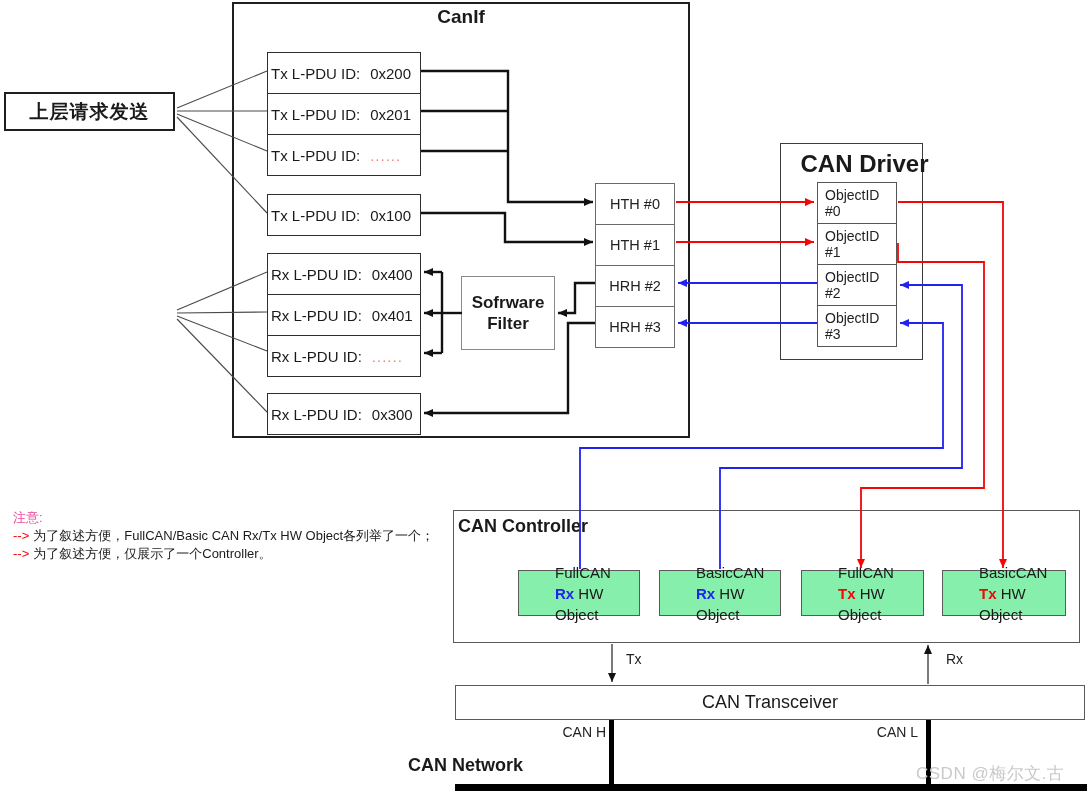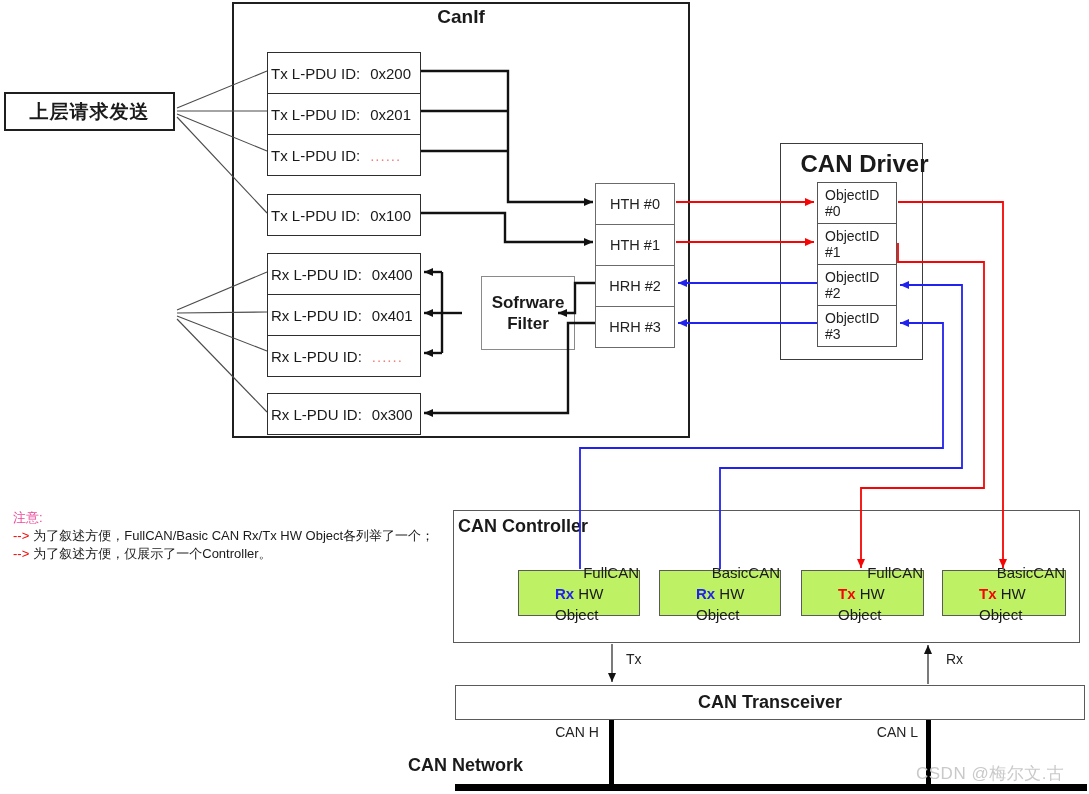--- a/index.html
+++ b/index.html
@@ -5,43 +5,43 @@
   html,body{margin:0;padding:0;background:#fff;overflow:hidden;}
   #canvas{position:relative;width:1089px;height:794px;background:#fff;
           font-family:"Liberation Sans","DejaVu Sans",sans-serif;color:#1a1a1a;}
   .abs{position:absolute;box-sizing:border-box;}
   .box{position:absolute;box-sizing:border-box;background:#fff;}
   .bold{font-weight:bold;}
   
   .canif{border:2px solid #1f1f1f;}
   .driver{border:1.5px solid #3c3c3c;}
   .controller{border:1.5px solid #5a5a5a;}
-  .transceiver{border:1.5px solid #5a5a5a;display:flex;align-items:center;justify-content:center;font-size:18px;font-weight:bold;}
+  .transceiver{border:1.5px solid #5a5a5a;display:flex;align-items:center;justify-content:center;font-size:18px;font-weight:normal;}
   
   .cnlabel{border:2px solid #1f1f1f;display:flex;align-items:center;justify-content:center;
            font-size:19px;font-weight:bold;letter-spacing:1px;}
   
   .stack{border:1.2px solid #2e2e2e;}
   .pdurow{height:40px;display:flex;align-items:center;padding-left:3px;font-size:15px;border-top:1.2px solid #2e2e2e;}
   .pdurow:first-child{border-top:none;}
   .pdurow .val{margin-left:10px;}
   .val.dots{color:#f08078;letter-spacing:1px;}
   
   .hstack{border:1.3px solid #6b6b6b;}
   .hrow{height:40px;display:flex;align-items:center;justify-content:center;font-size:14.5px;border-top:1.3px solid #6b6b6b;color:#222;}
   .hrow:first-child{border-top:none;}
   .ostack{border:1.3px solid #555;}
   .orow{height:40px;display:flex;align-items:center;padding-left:7px;font-size:14px;border-top:1.3px solid #555;color:#222;}
   .orow:first-child{border-top:none;}
   
   .filter{border:1.3px solid #8a8a8a;display:flex;flex-direction:column;align-items:center;justify-content:center;
-          font-size:17px;font-weight:bold;line-height:1.25;margin-left:20px;}
-  
-  .hwbox{border:1.3px solid #5a5a5a;display:flex;flex-direction:column;align-items:flex-end;justify-content:center;
-         font-size:15px;line-height:1.4;background:#bef264;padding-left:36px;}
+          font-size:17px;font-weight:bold;line-height:1.25;}
+  
+  .hwbox{border:1.3px solid #5a5a5a;display:flex;flex-direction:column;align-items:flex-start;justify-content:center;
+         font-size:15px;line-height:1.4;background:#86efac;padding-left:36px;}
   .dir-rx{color:#2222ee;font-weight:bold;}
   .dir-tx{color:#f50505;font-weight:bold;}
   
   .title-center{text-align:center;font-weight:bold;}
   
   .note{font-size:13px;line-height:18px;}
   .note .red{color:#ec4899;}
   .note .arrow{color:#f50505;margin-right:4px;}
   
   .smalllabel{font-size:14px;color:#222;}
@@ -152,21 +152,21 @@
     <div><span class="dir-tx">Tx</span><span> HW Object</span></div>
   </div>
 
   <div class="abs smalllabel" style="left:626px;top:651px;">Tx</div>
   <div class="abs smalllabel" style="left:946px;top:651px;">Rx</div>
 
   <div class="box transceiver" style="left:455px;top:685px;width:630px;height:35px;">
     <span>CAN Transceiver</span>
   </div>
 
-  <div class="abs smalllabel rightalign" style="left:548px;top:724px;width:58px;text-align:center;">CAN H</div>
+  <div class="abs smalllabel rightalign" style="left:548px;top:724px;width:58px;">CAN H</div>
   <div class="abs smalllabel rightalign" style="left:860px;top:724px;width:58px;">CAN L</div>
 
   <div class="abs thick" style="left:609px;top:720px;width:5px;height:65px;"></div>
   <div class="abs thick" style="left:926px;top:720px;width:5px;height:65px;"></div>
   <div class="abs thick" style="left:455px;top:784px;width:632px;height:7px;"></div>
 
   <div class="abs bold" style="left:408px;top:755px;font-size:18px;">CAN Network</div>
 
   <div class="abs watermark" style="left:916px;top:762px;">CSDN @梅尔文.古</div>
 

